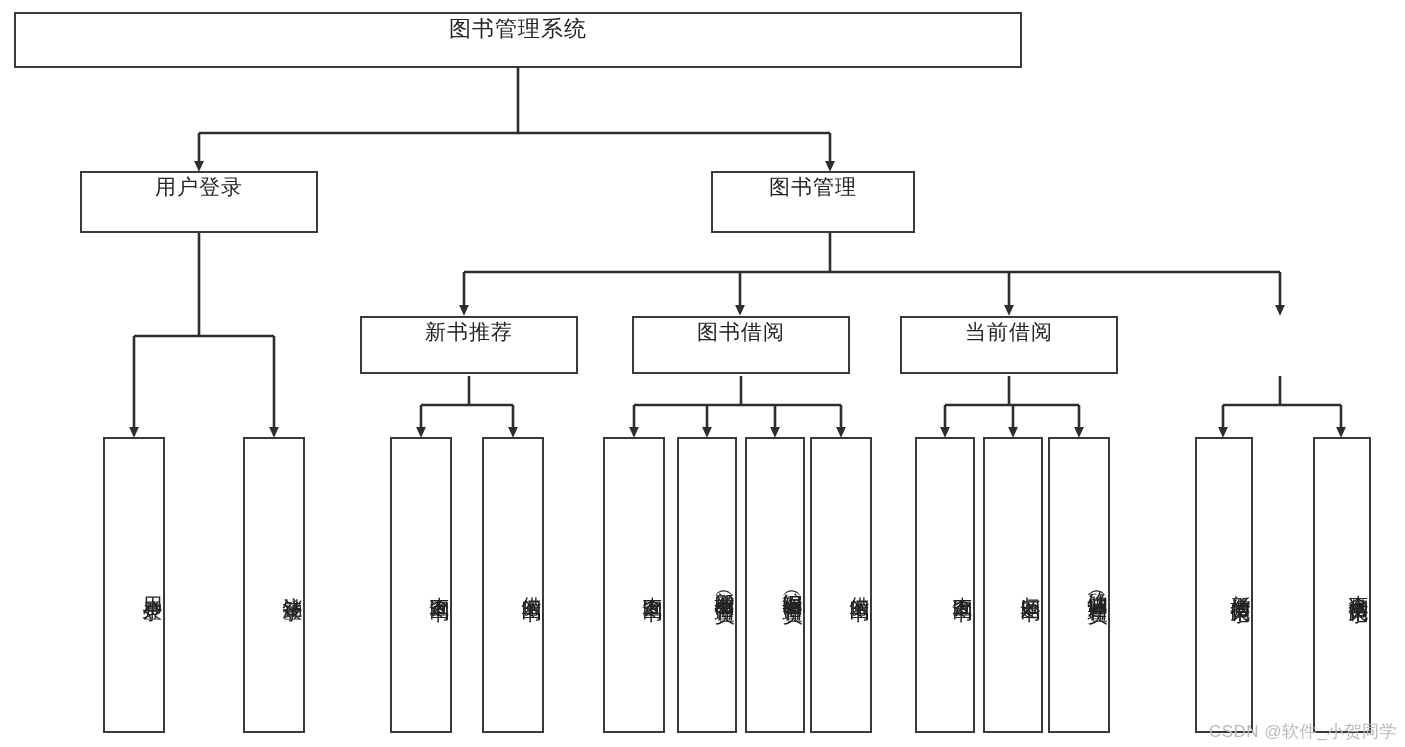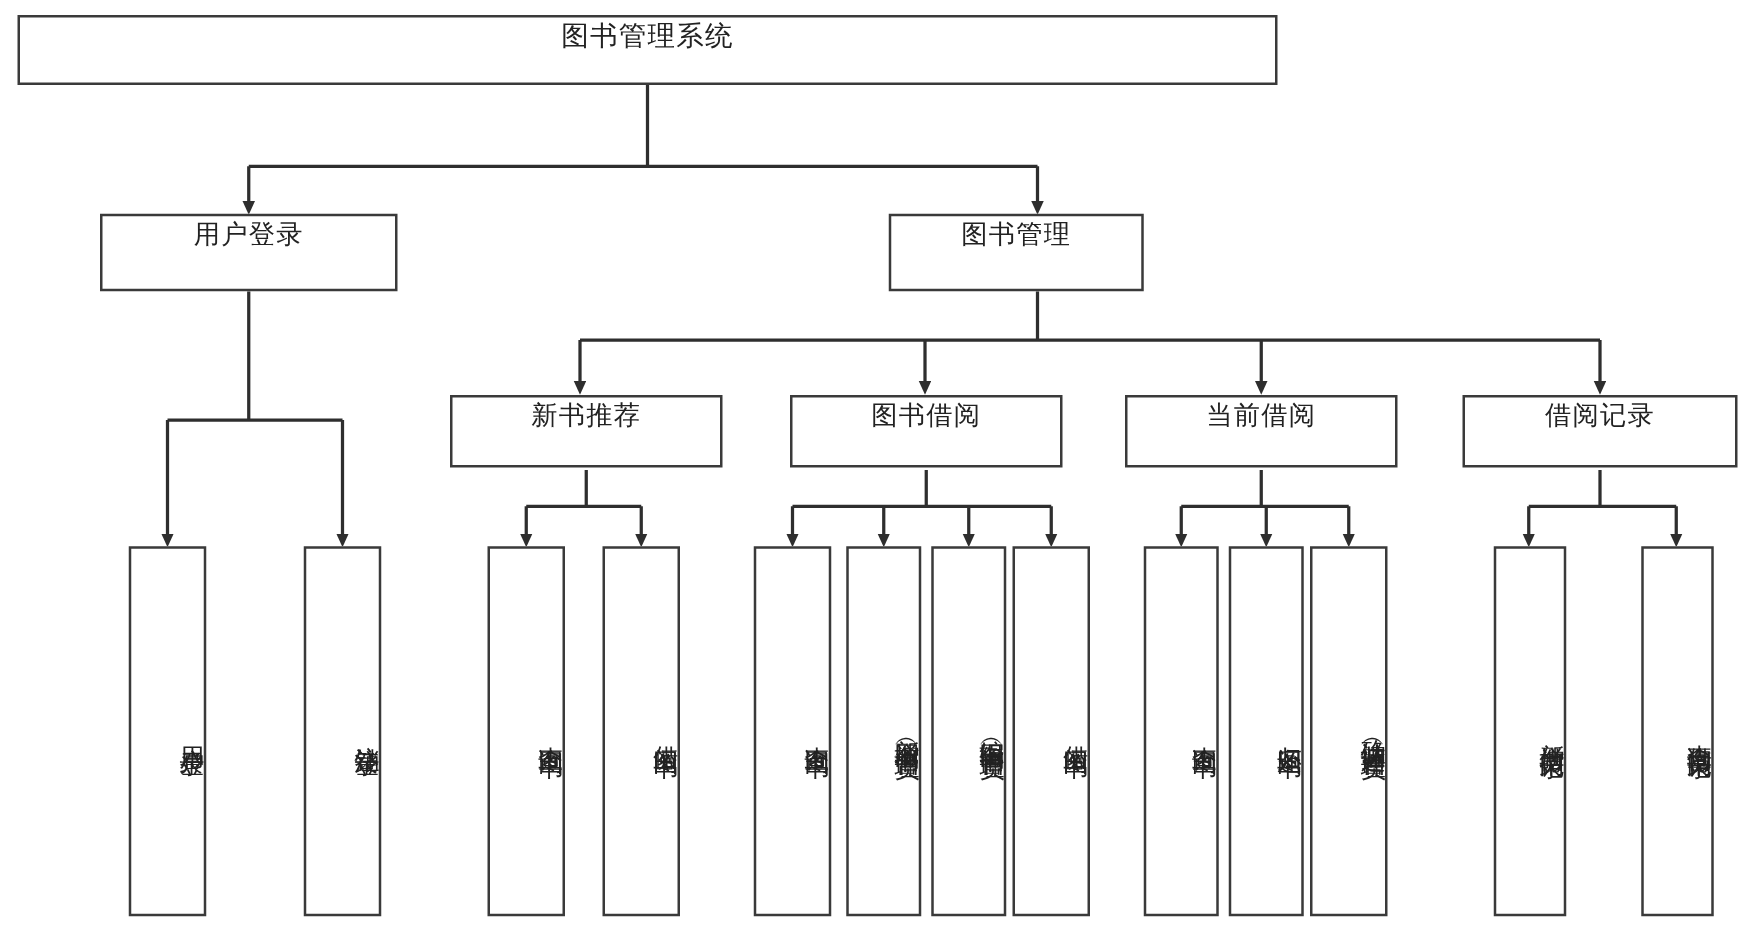--- a/index.html
+++ b/index.html
@@ -88,23 +88,20 @@
 
   <div class="node h" style="left:360px;top:316px;width:218px;height:58px;font-family:Liberation Mono, monospace;">
     <span class="txt">新书推荐</span>
   </div>
   <div class="node h" style="left:632px;top:316px;width:218px;height:58px;">
     <span class="txt">图书借阅</span>
   </div>
   <div class="node h" style="left:900px;top:316px;width:218px;height:58px;">
     <span class="txt">当前借阅</span>
   </div>
-  <div class="node h" style="left:1170px;top:316px;width:220px;height:58px;">
-    <span class="txt">借阅记录</span>
-  </div>
 
   <div class="node v" style="left:103px;top:437px;width:62px;height:296px;">
     <span class="txt">用户登录</span>
   </div>
   <div class="node v" style="left:243px;top:437px;width:62px;height:296px;">
     <span class="txt">注销登录</span>
   </div>
 
   <div class="node v" style="left:390px;top:437px;width:62px;height:296px;">
     <span class="txt">查询图书</span>
@@ -136,14 +133,15 @@
     <span class="txt">确认归还（管理员）</span>
   </div>
 
   <div class="node v" style="left:1195px;top:437px;width:58px;height:296px;">
     <span class="txt">新增借阅记录</span>
   </div>
   <div class="node v" style="left:1313px;top:437px;width:58px;height:296px;">
     <span class="txt">查询借阅记录</span>
   </div>
 
+  <div class="wm">CSDN @软件_小贺同学</div>
 
 </div>
 
 </body></html>

